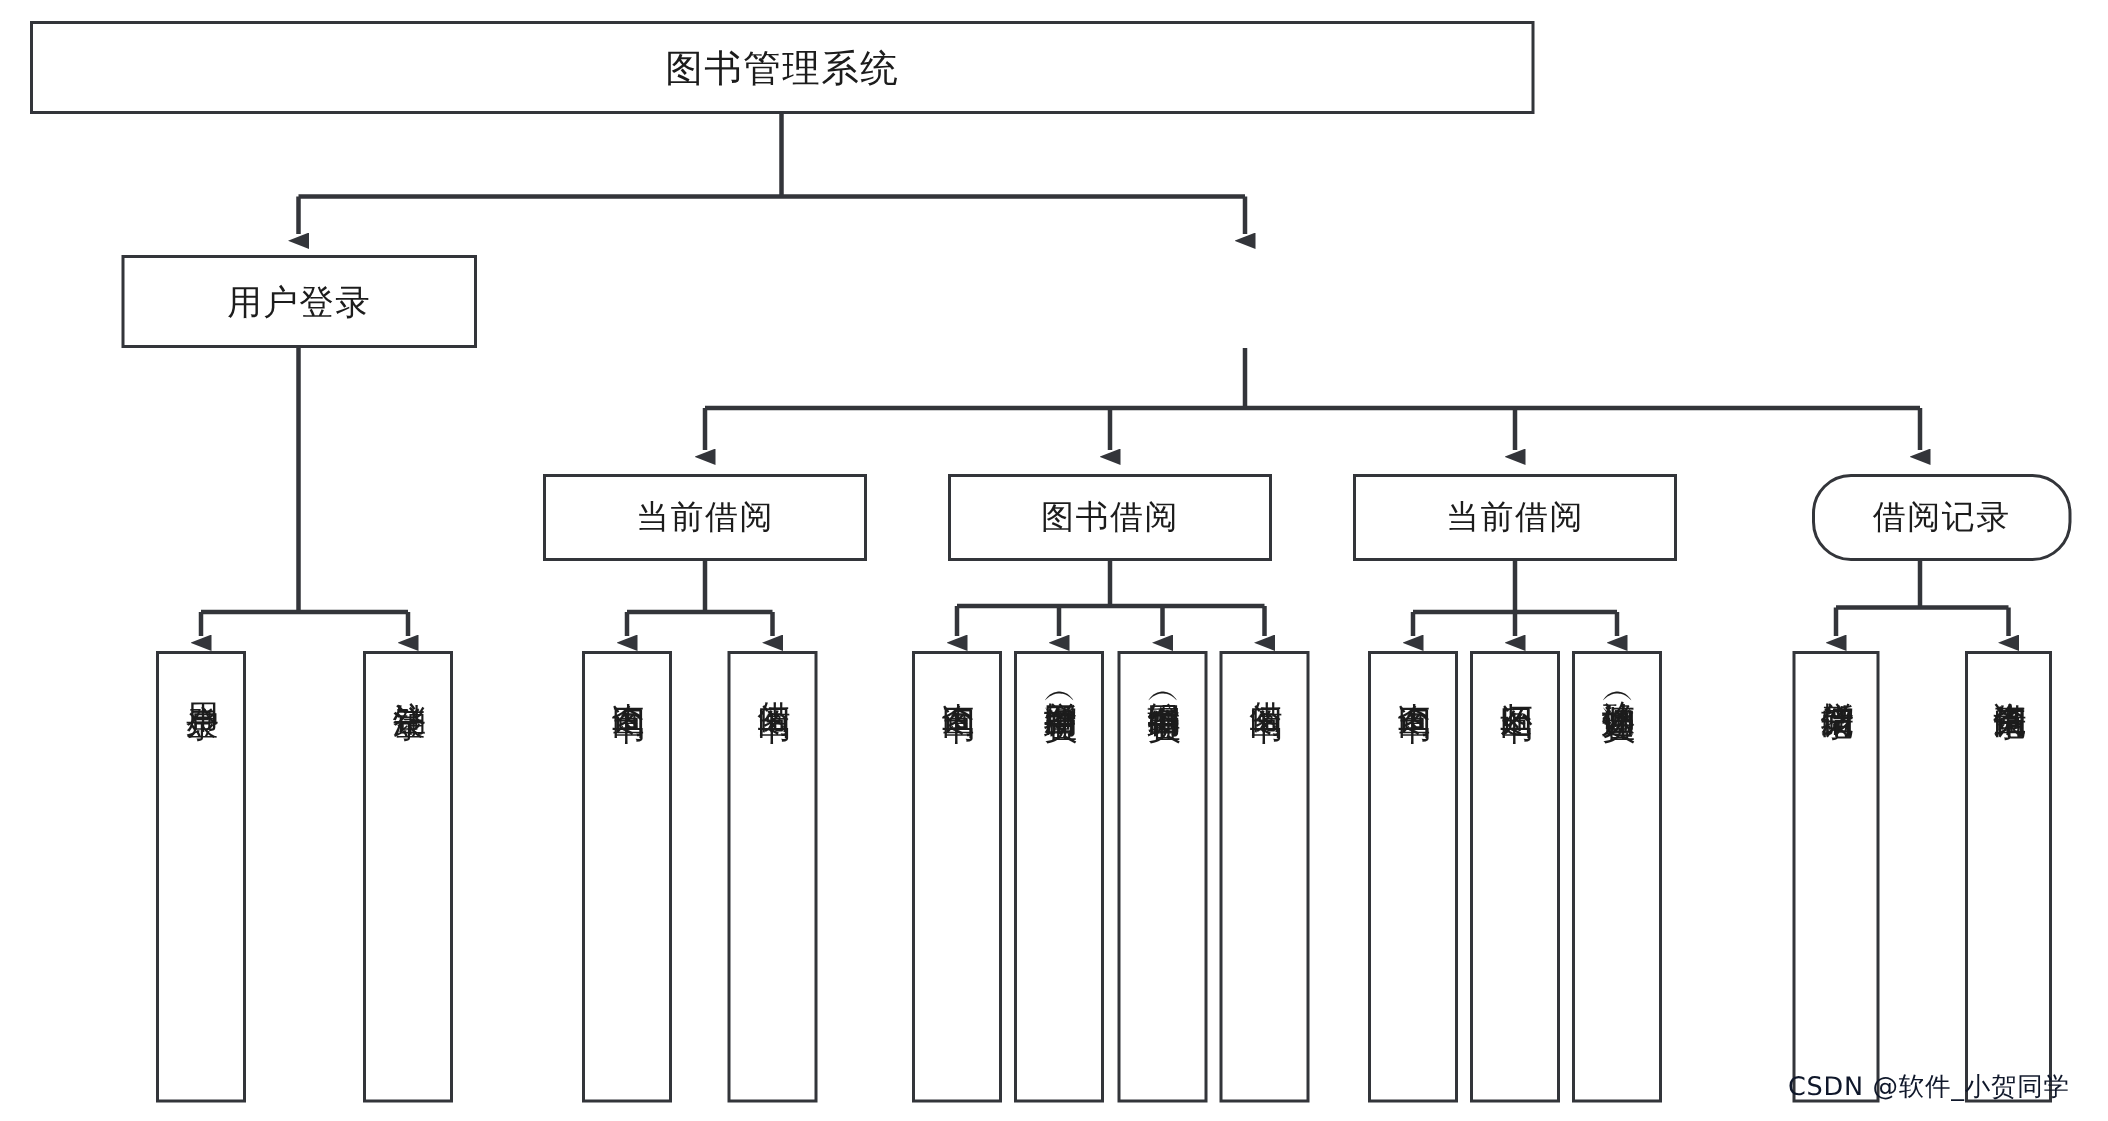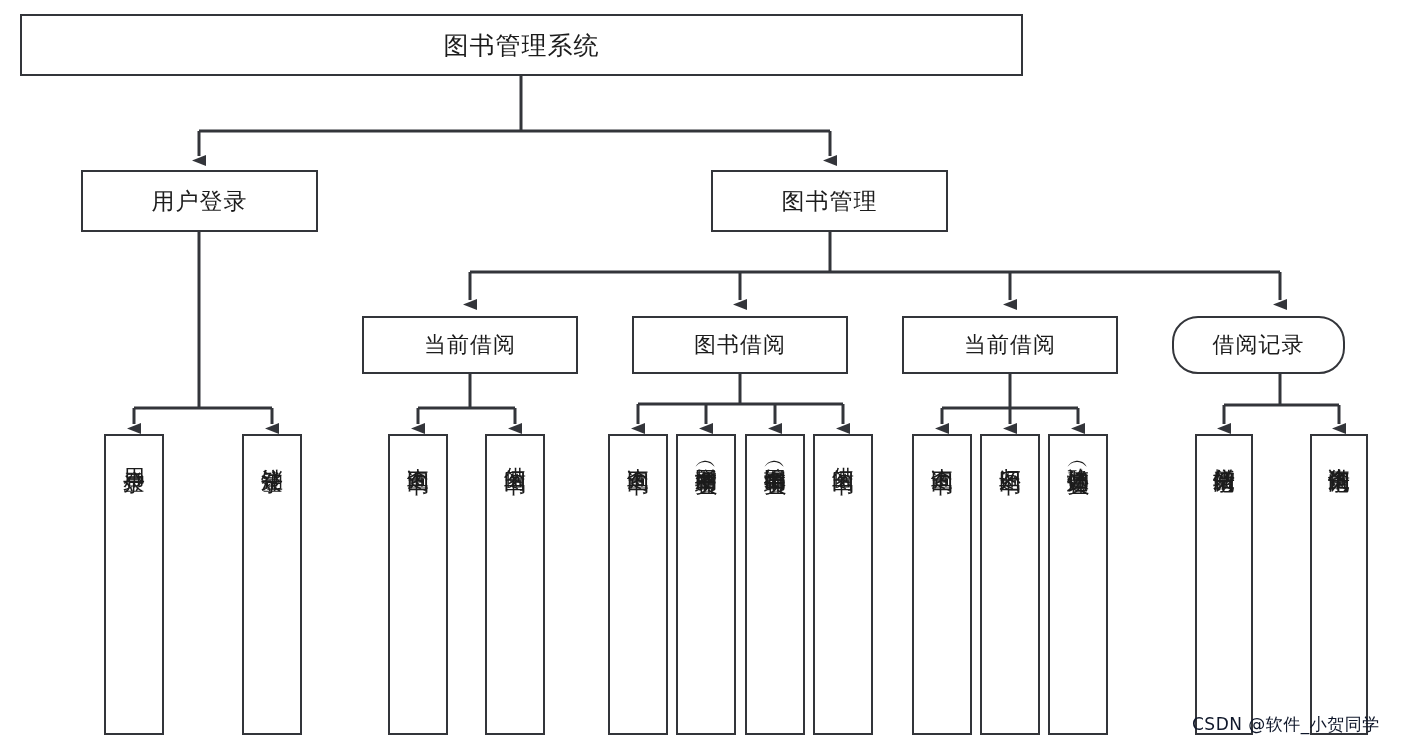--- a/index.html
+++ b/index.html
@@ -132,37 +132,34 @@
   </svg>
 
   <div class="node node-root" style="left:20px; top:14px; width:1003px; height:62px;">
     <span>图书管理系统</span>
   </div>
 
   <div class="node node-l2" style="left:81px; top:170px; width:237px; height:62px;">
     <span>用户登录</span>
   </div>
 
-  <div class="node node-l2" style="left:711px; top:170px; width:237px; height:62px;">
-    <span>图书管理</span>
-  </div>
 
   <div class="node node-l3" style="left:362px; top:316px; width:216px; height:58px;">
     <span>当前借阅</span>
   </div>
 
   <div class="node node-l3" style="left:632px; top:316px; width:216px; height:58px;">
     <span>图书借阅</span>
   </div>
 
   <div class="node node-l3" style="left:902px; top:316px; width:216px; height:58px;">
     <span>当前借阅</span>
   </div>
 
-  <div class="node node-l3" style="left:1172px; top:316px; width:173px; height:58px;border-radius:26px;">
+  <div class="node node-l3" style="left:1208px; top:316px; width:173px; height:58px;border-radius:26px;">
     <span>借阅记录</span>
   </div>
 
   <div class="node node-leaf" style="left:104px; top:434px; width:60px; height:301px;">
     <span class="vlabel">用户登录</span>
   </div>
 
   <div class="node node-leaf" style="left:242px; top:434px; width:60px; height:301px;">
     <span class="vlabel">注销登录</span>
   </div>

